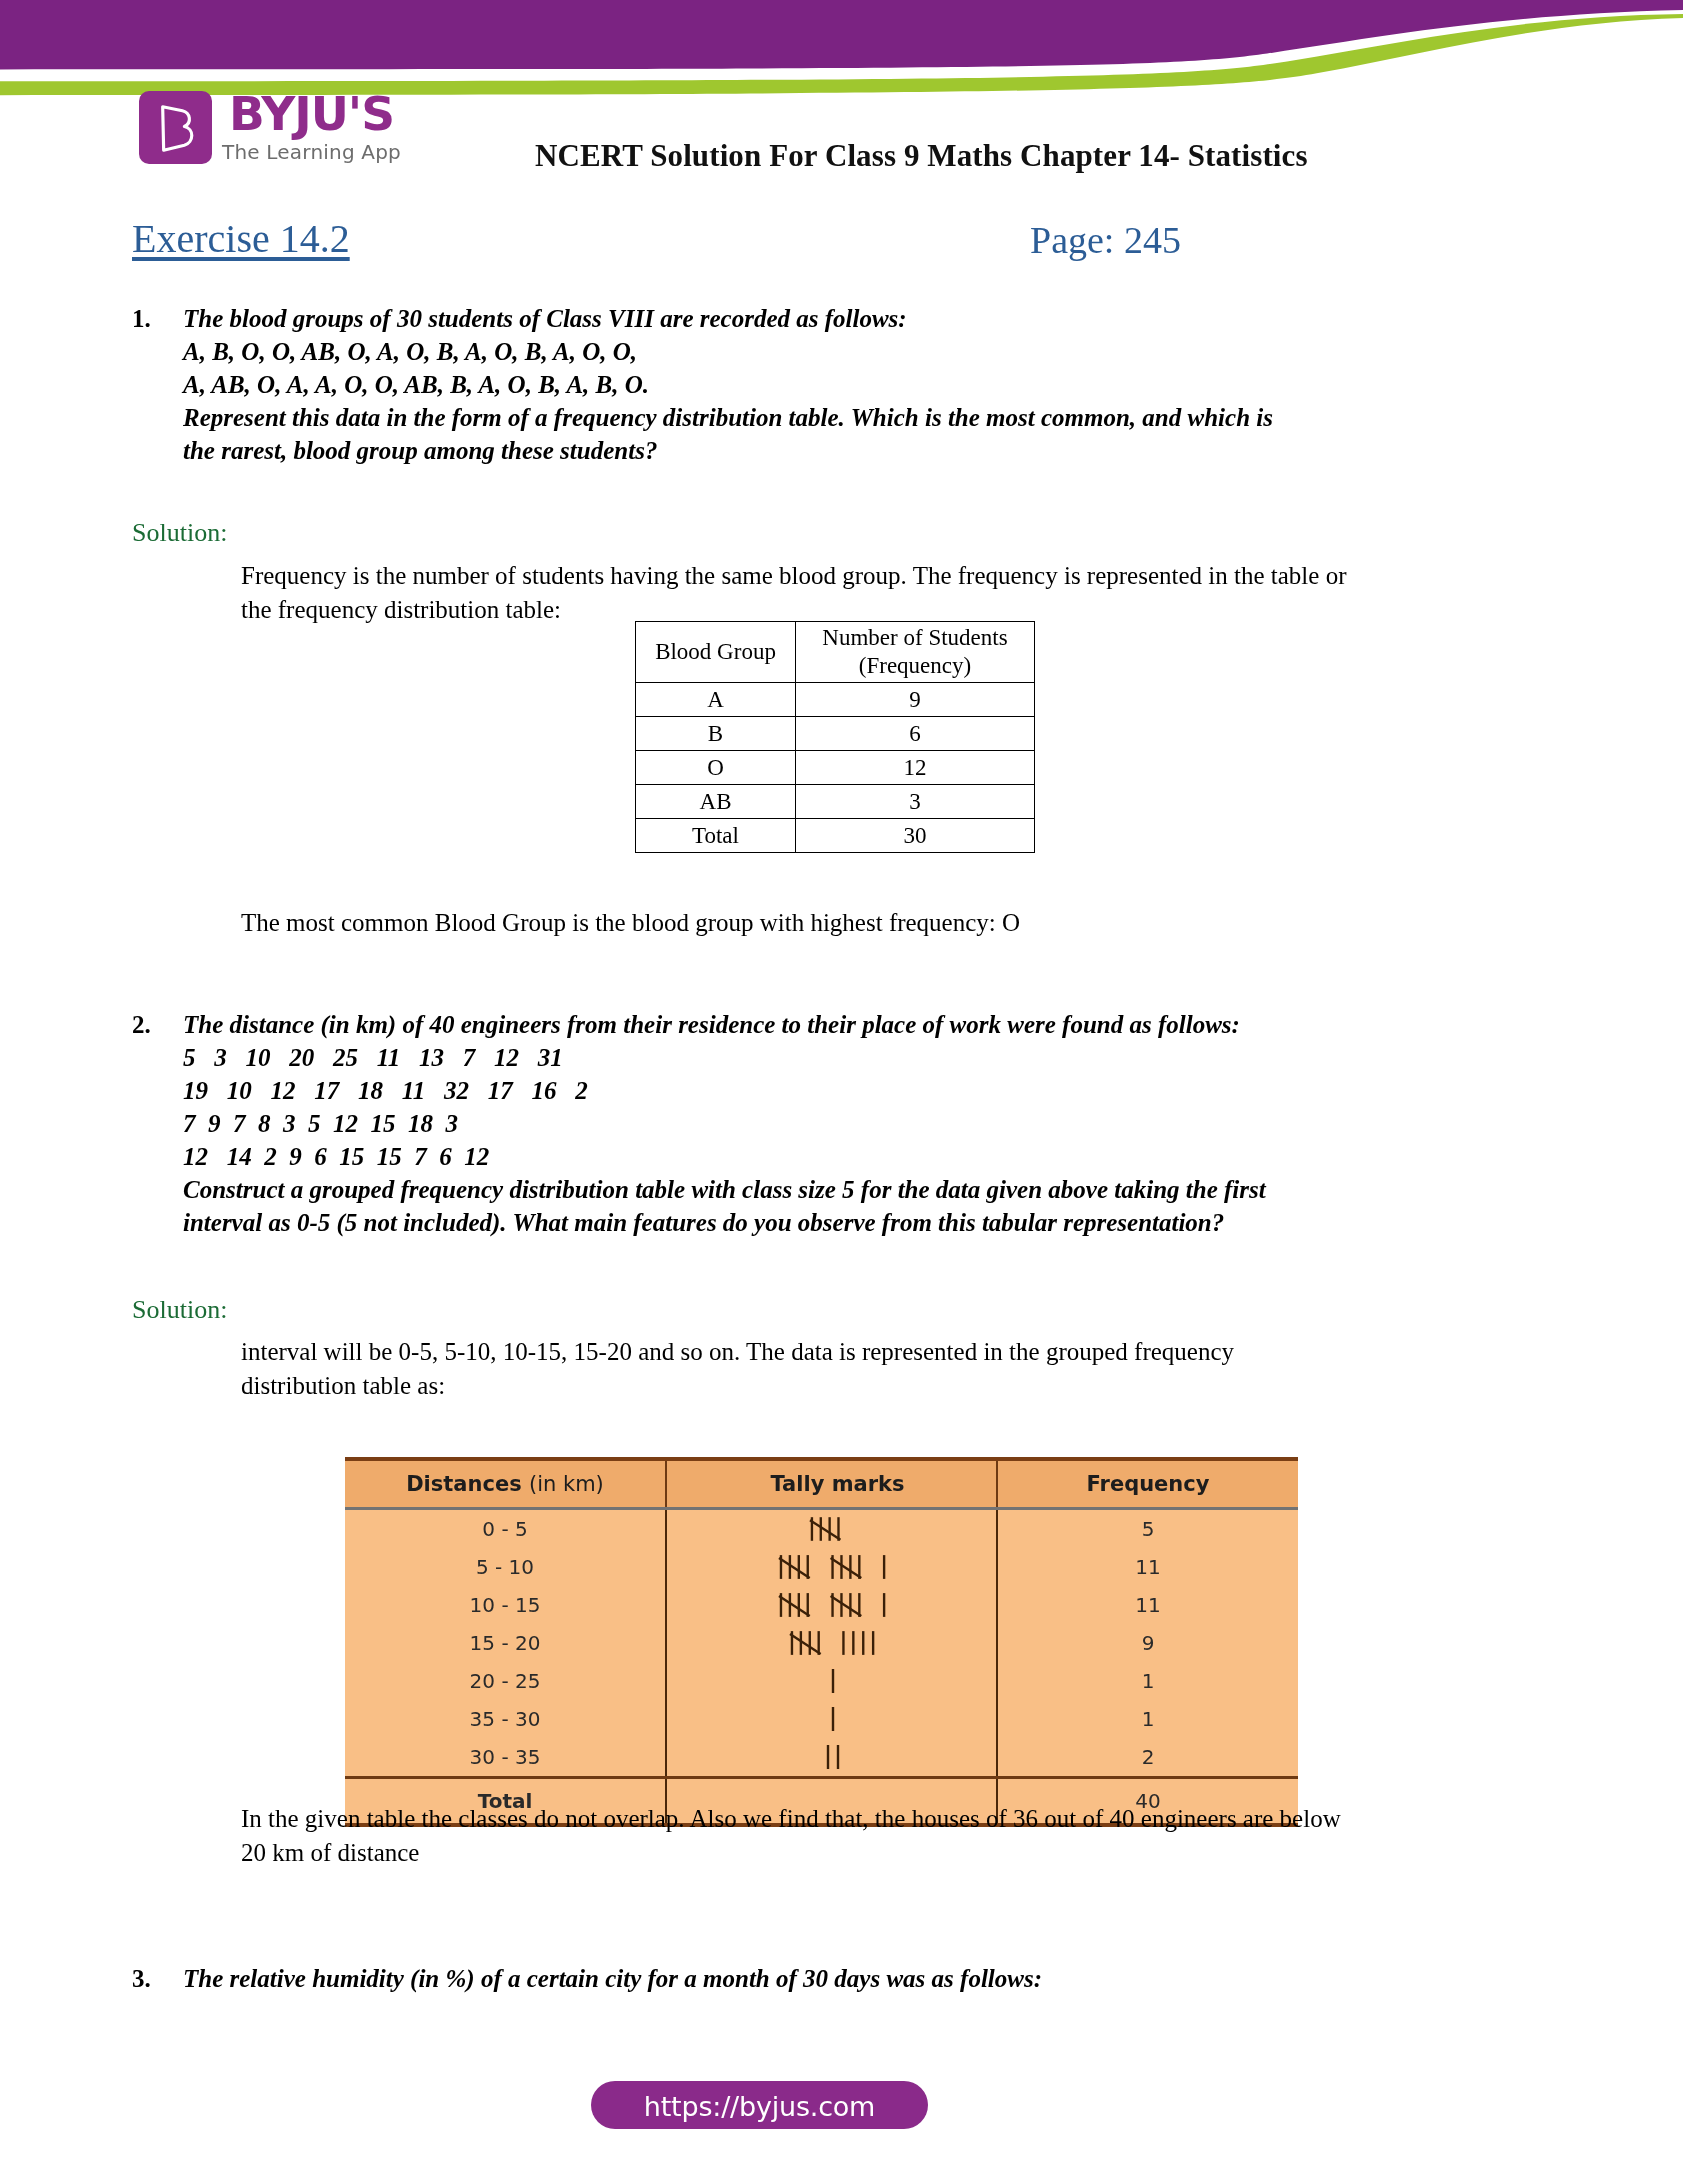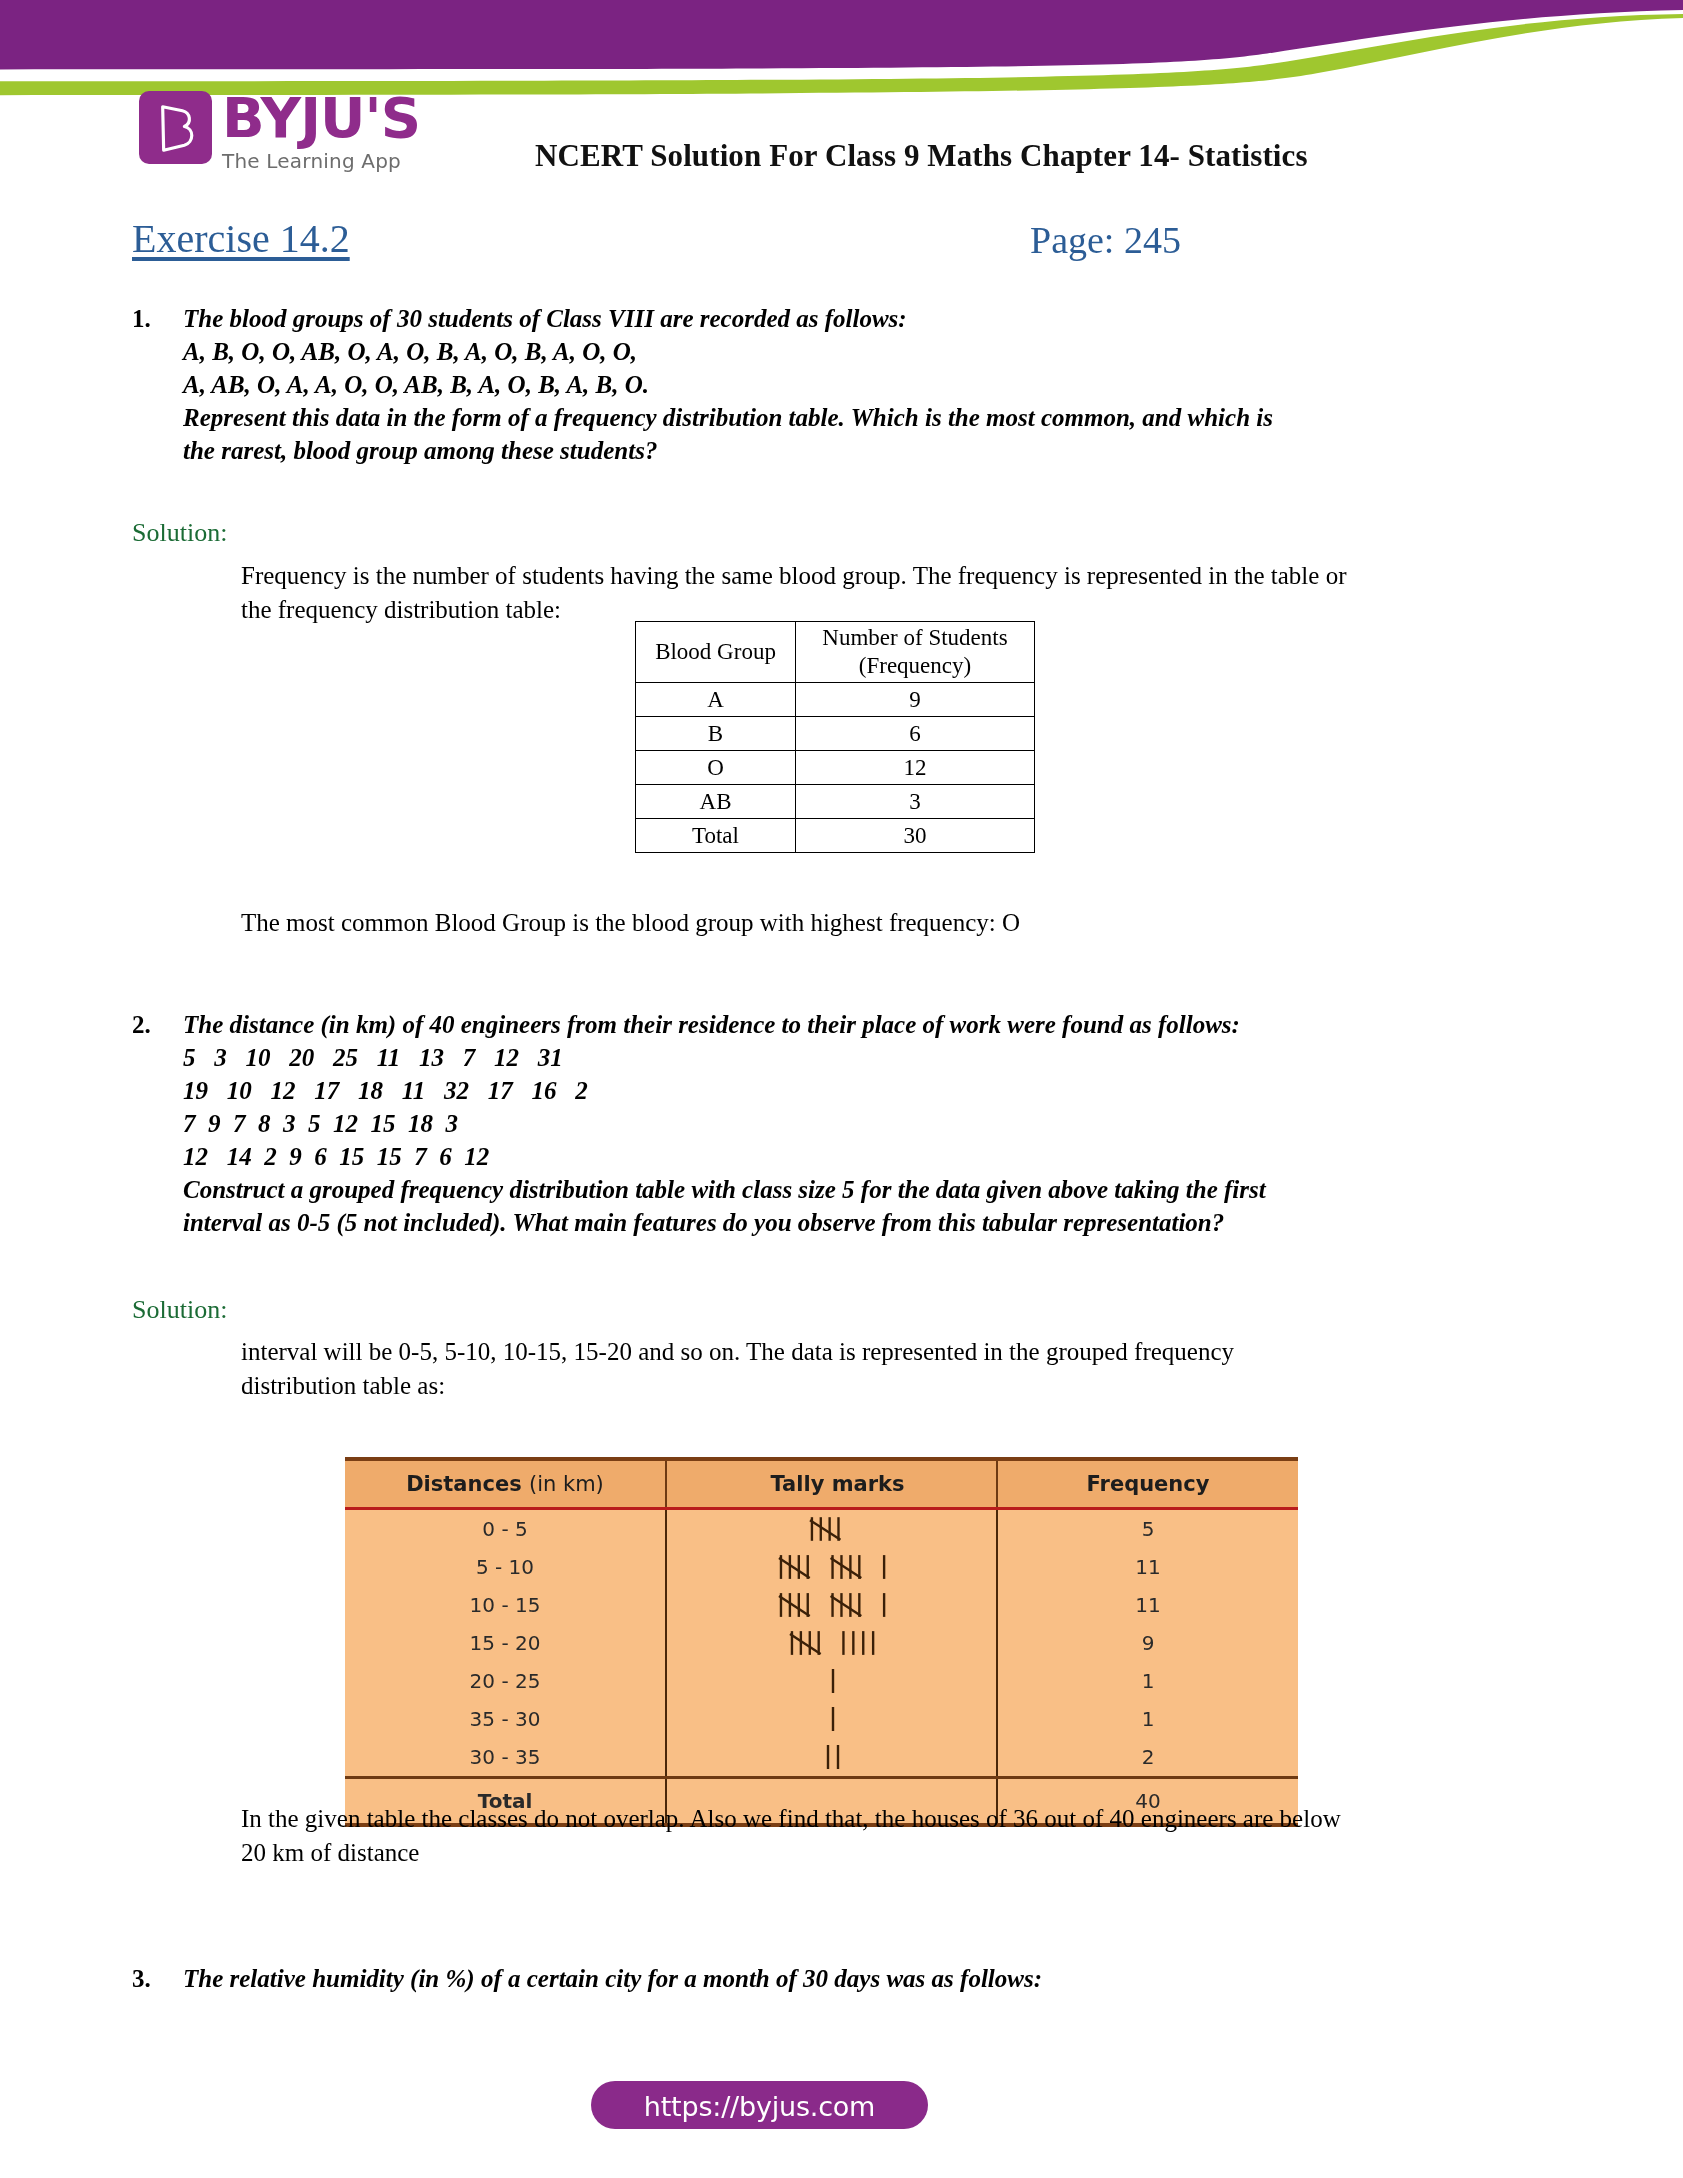--- a/index.html
+++ b/index.html
@@ -46,21 +46,21 @@
   .logo-mark svg { position: absolute; left: 0; top: 0; }
   .logo-text {
     margin-left: 10px;
     display: flex;
     flex-direction: column;
     justify-content: flex-start;
   }
   .logo-word {
     font-family: "DejaVu Sans", sans-serif;
     font-weight: bold;
-    font-size: 56px;
+    font-size: 47px;
     letter-spacing: -1px;
     color: #8f2c8b;
     line-height: 0.98;
     text-align: center;
   }
   .logo-tag {
     font-family: "DejaVu Sans", sans-serif;
     font-size: 20px;
     color: #6d6d6d;
     letter-spacing: 0.2px;
@@ -159,21 +159,21 @@
     width: 953px;
     background: #f9bf86;
     font-family: "DejaVu Sans", sans-serif;
     border-top: 4px solid #7a3e14;
     border-bottom: 4px solid #7a3e14;
     box-sizing: border-box;
   }
   .tt-head {
     display: flex;
     background: #efab6b;
-    border-bottom: 3px solid #b91c1c;
+    border-bottom: 3px solid #737373;
     height: 46px;
     align-items: center;
   }
   .tt-body { display: block; position: relative; }
   .tt-row {
     display: flex;
     align-items: center;
     height: 38px;
   }
   .tt-total {

